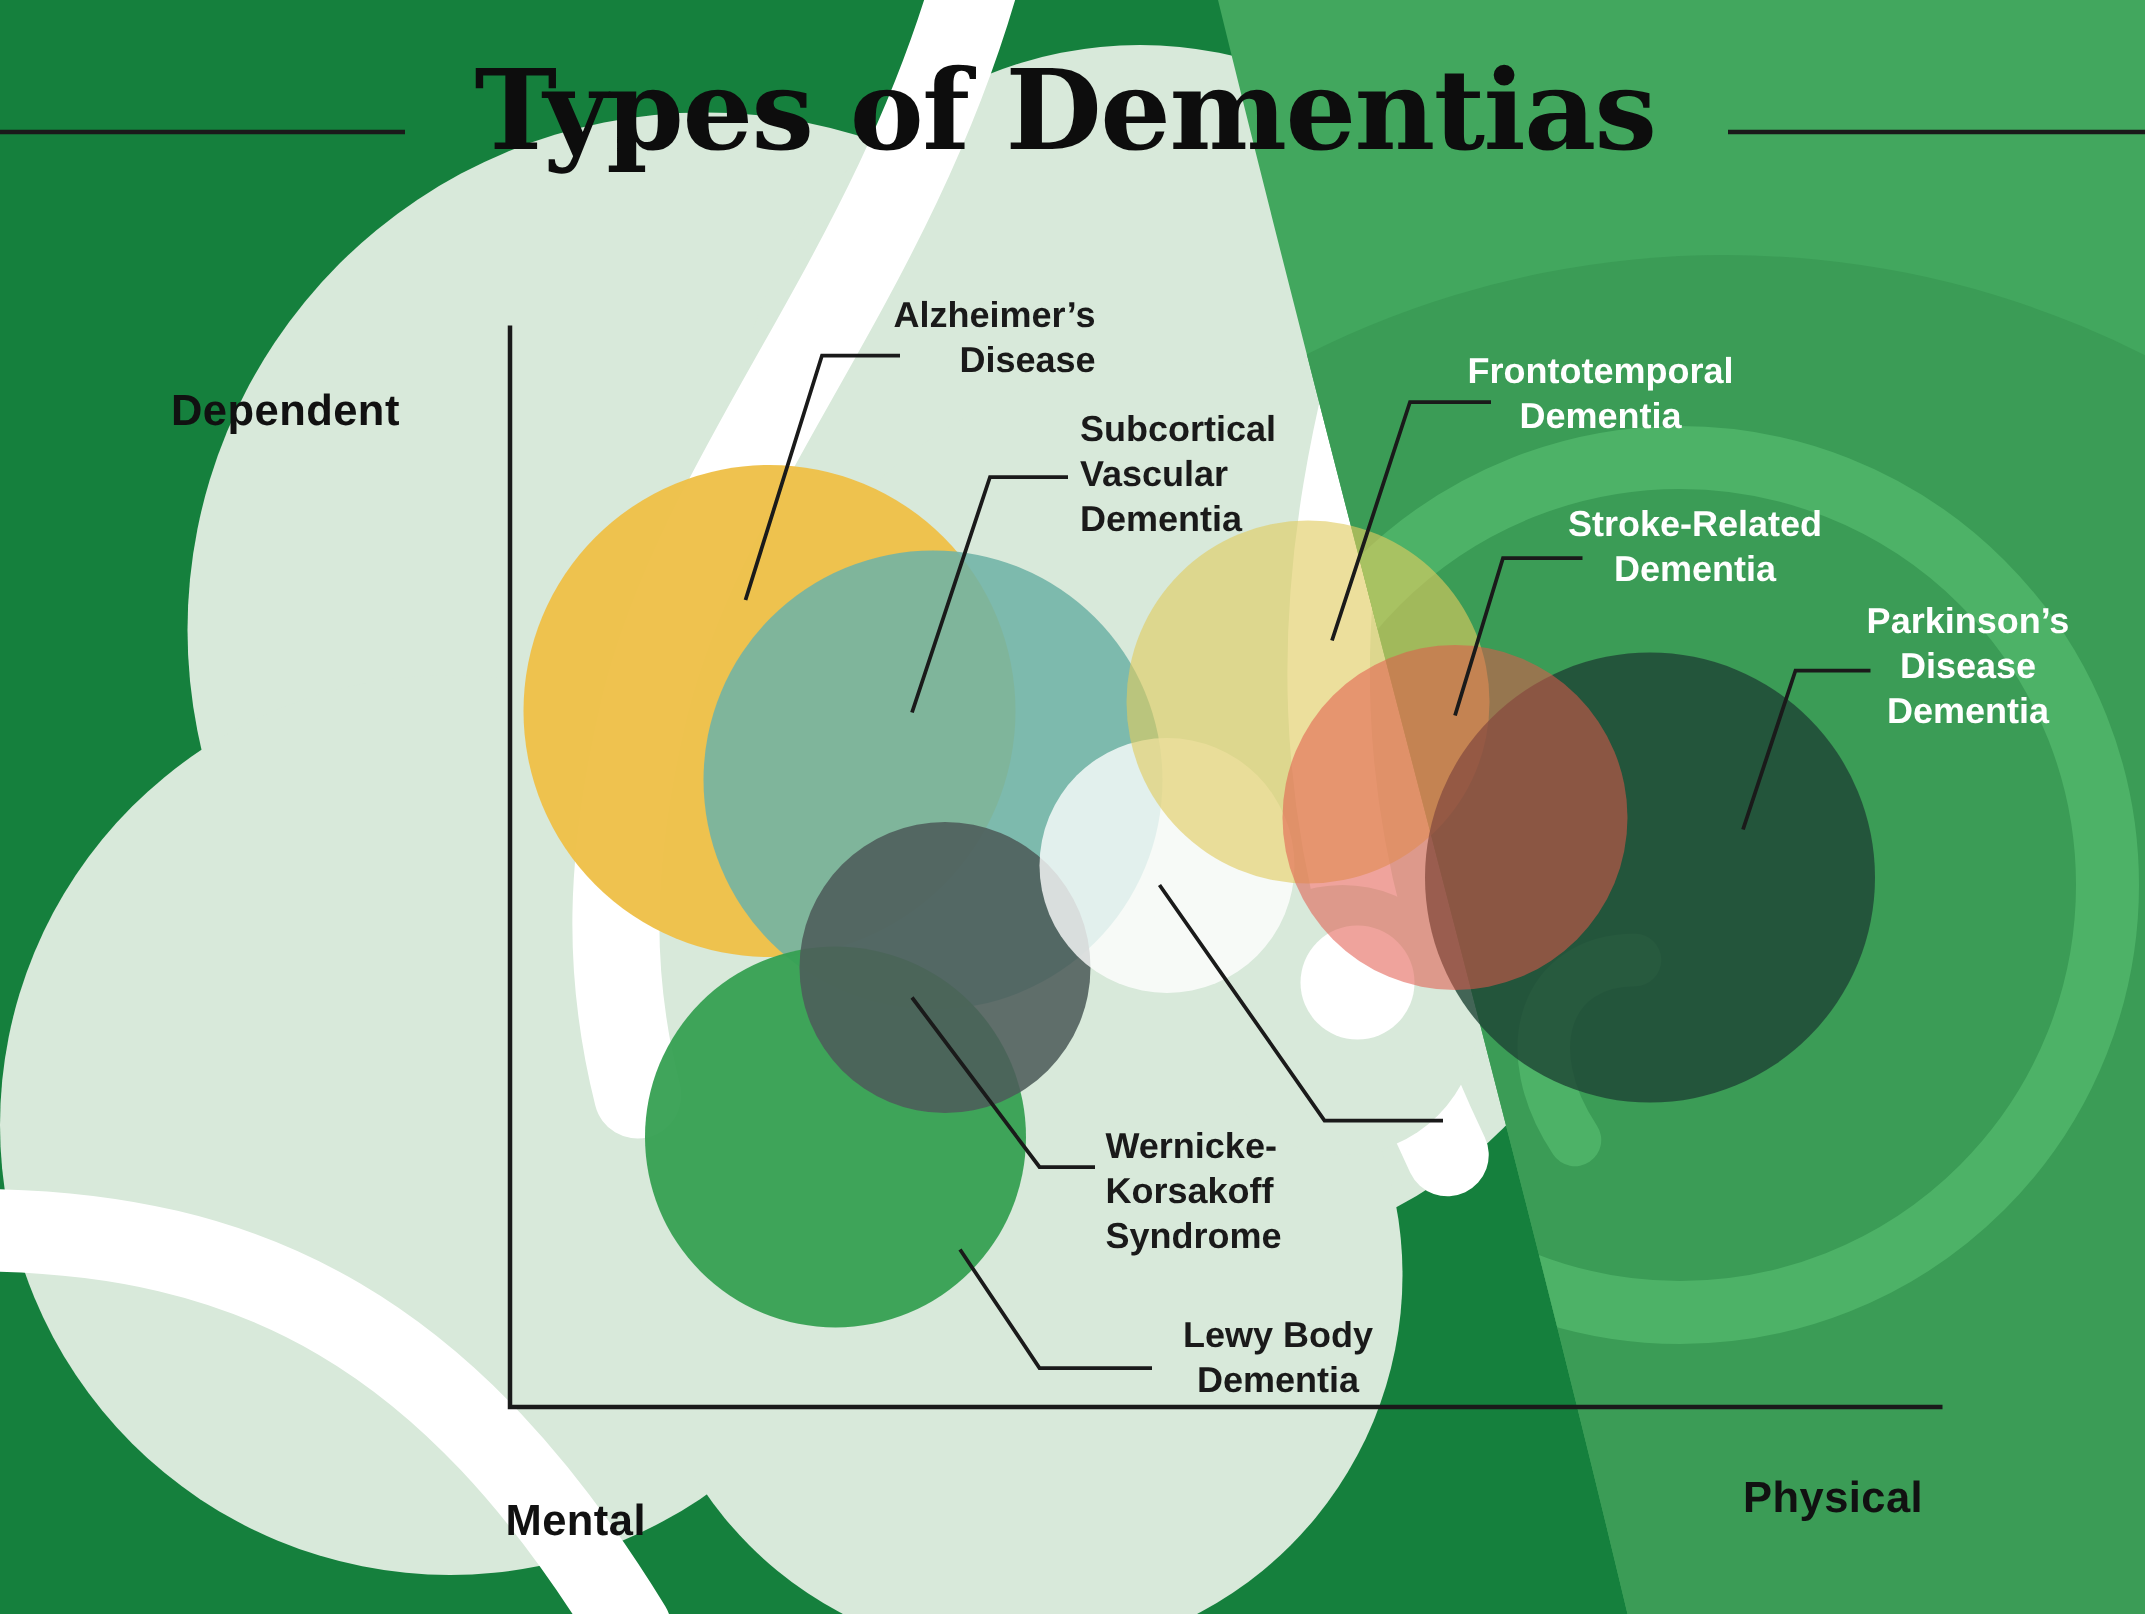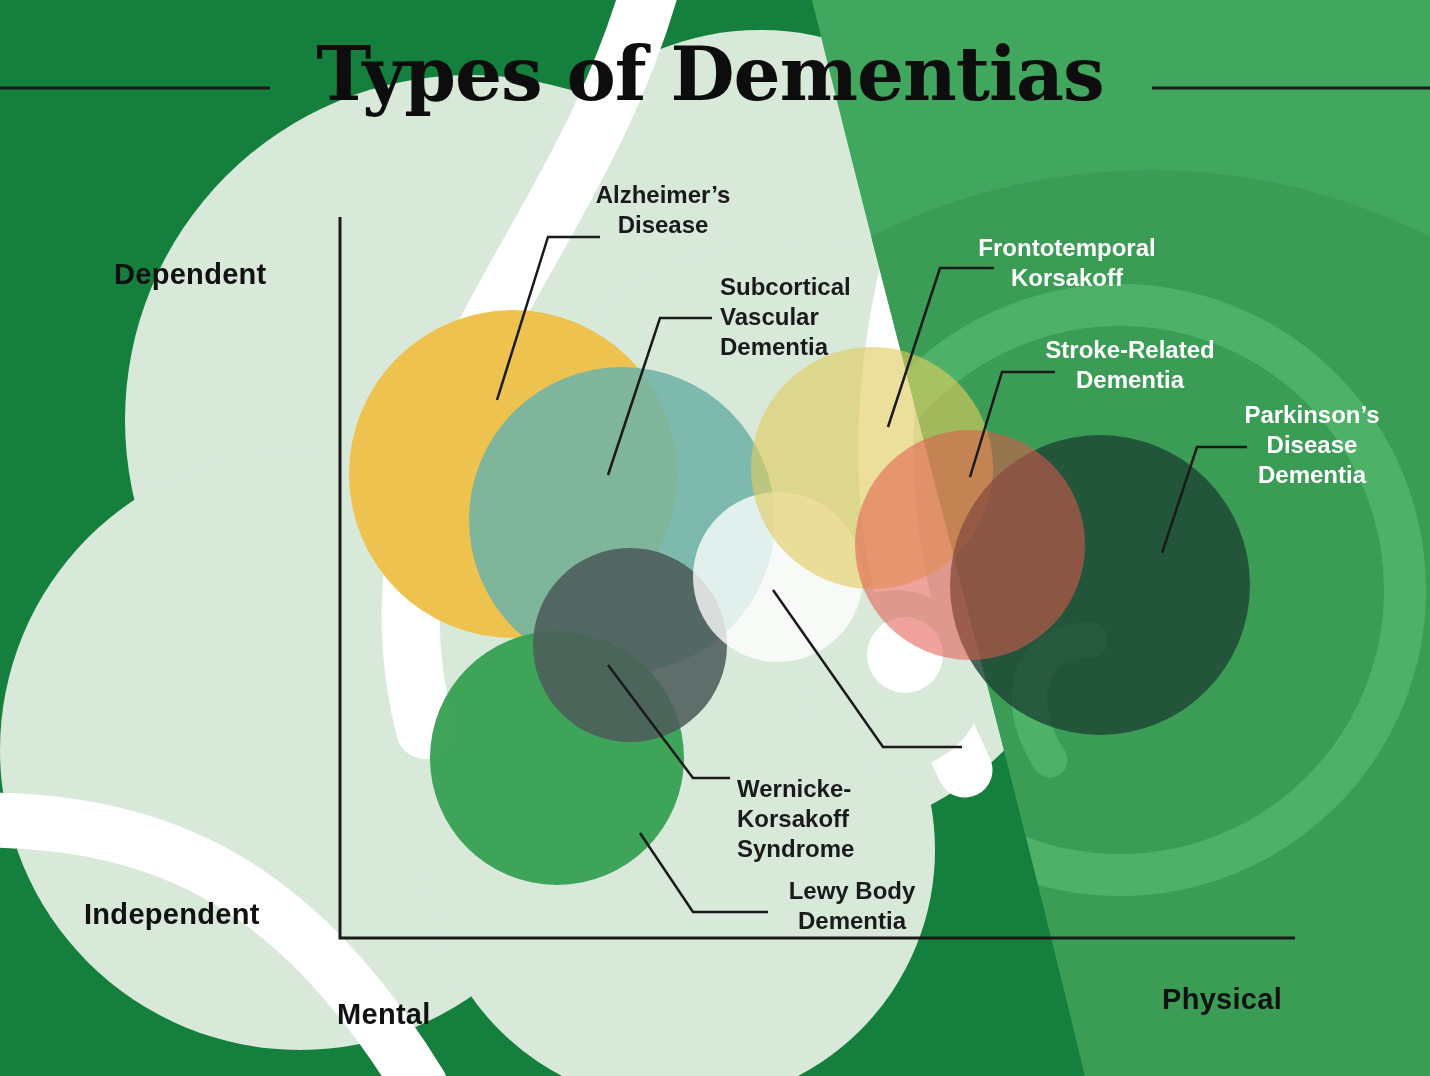--- a/index.html
+++ b/index.html
@@ -101,35 +101,34 @@
       <polyline points="1247,447 1197,447 1162,553"></polyline>
       <polyline points="773,590 883,747 962,747"></polyline>
       <polyline points="608,665 693,778 730,778"></polyline>
       <polyline points="640,833 693,912 768,912"></polyline>
     </g>
   </svg>
 
   <div id="title">Types of Dementias</div>
 
   <div class="axis-lbl" style="left:114px;top:258px;">Dependent</div>
-  <div class="axis-lbl" style="left:84px;top:898px;">Independent</div>
   <div class="axis-lbl" style="left:337px;top:956px;margin-top:42px;">Mental</div>
   <div class="axis-lbl" style="left:1162px;top:983px;">Physical</div>
 
-  <div class="lbl center" style="left:663px;top:180px;">Alzheimer’s
+  <div class="lbl center" style="left:663px;top:196px;text-align:right;">Alzheimer’s
 Disease</div>
   <div class="lbl" style="left:720px;top:272px;">Subcortical
 Vascular
 Dementia</div>
   <div class="lbl center white" style="left:1067px;top:233px;">Frontotemporal
-Korsakoff</div>
+Dementia</div>
   <div class="lbl center white" style="left:1130px;top:335px;">Stroke-Related
 Dementia</div>
   <div class="lbl center white" style="left:1312px;top:400px;">Parkinson’s
 Disease
 Dementia</div>
-  <div class="lbl" style="left:737px;top:774px;">Wernicke-
+  <div class="lbl" style="left:737px;top:750px;">Wernicke-
 Korsakoff
 Syndrome</div>
   <div class="lbl center" style="left:852px;top:876px;">Lewy Body
 Dementia</div>
 
 </div>
 
 </body></html>

